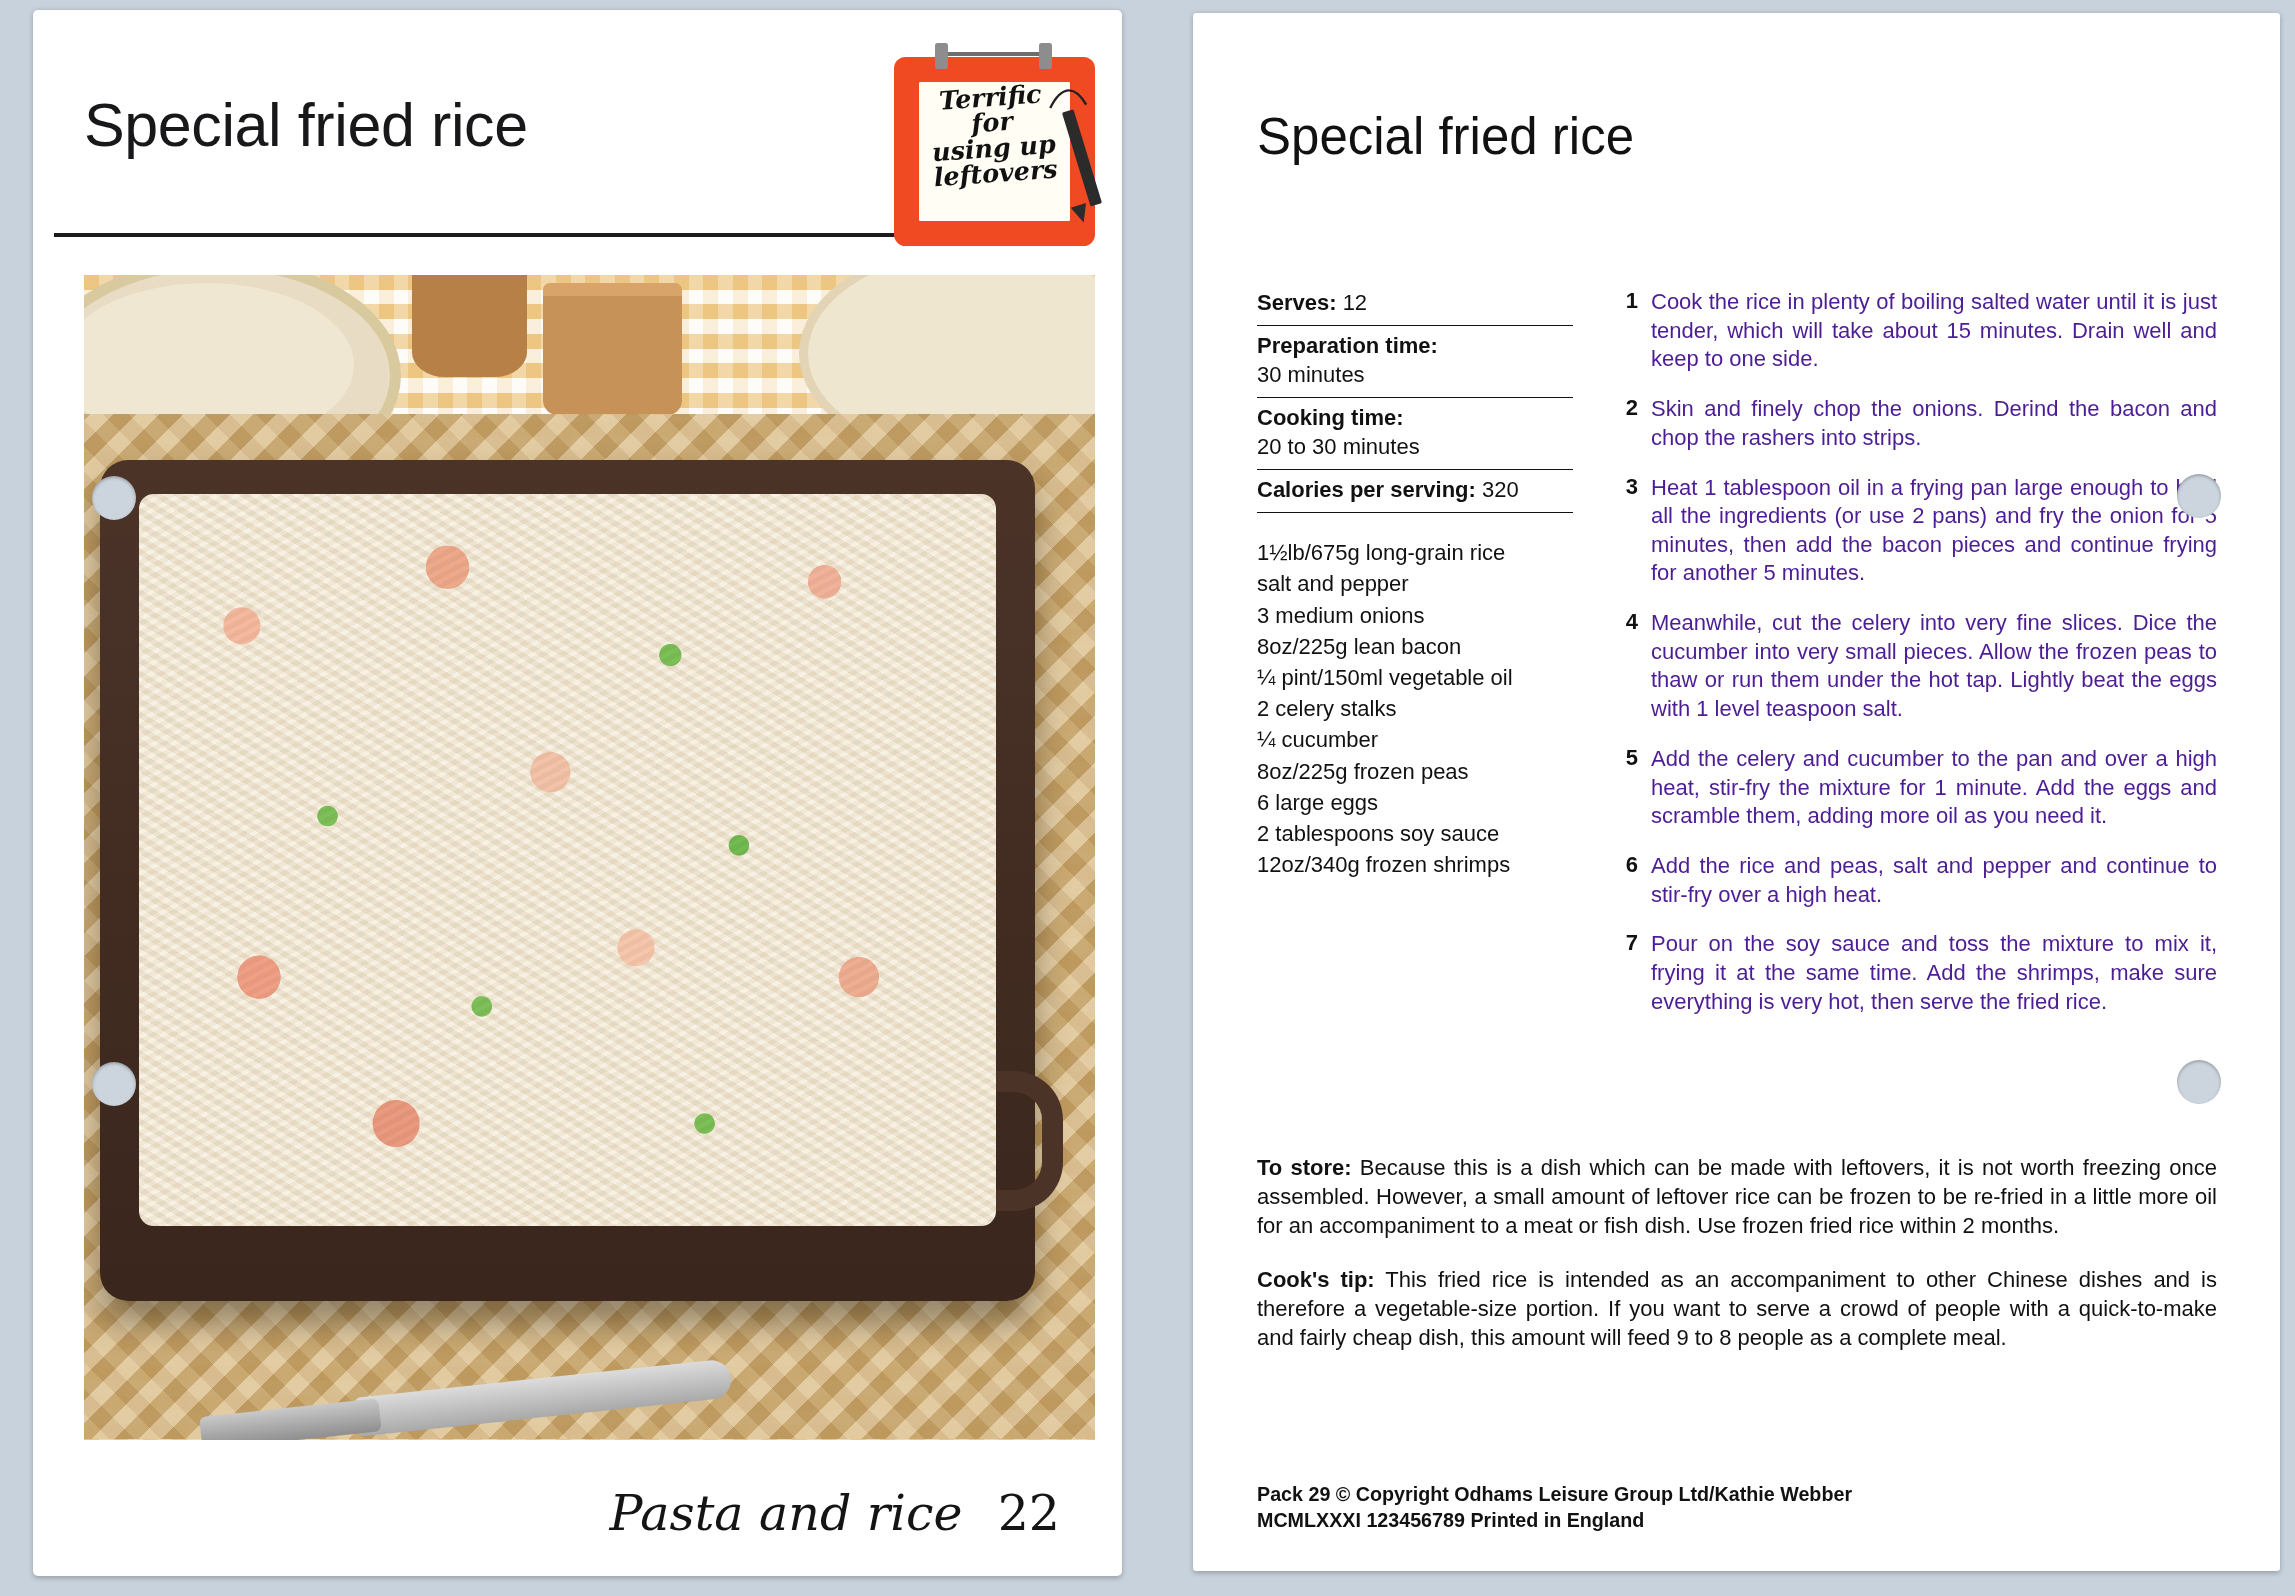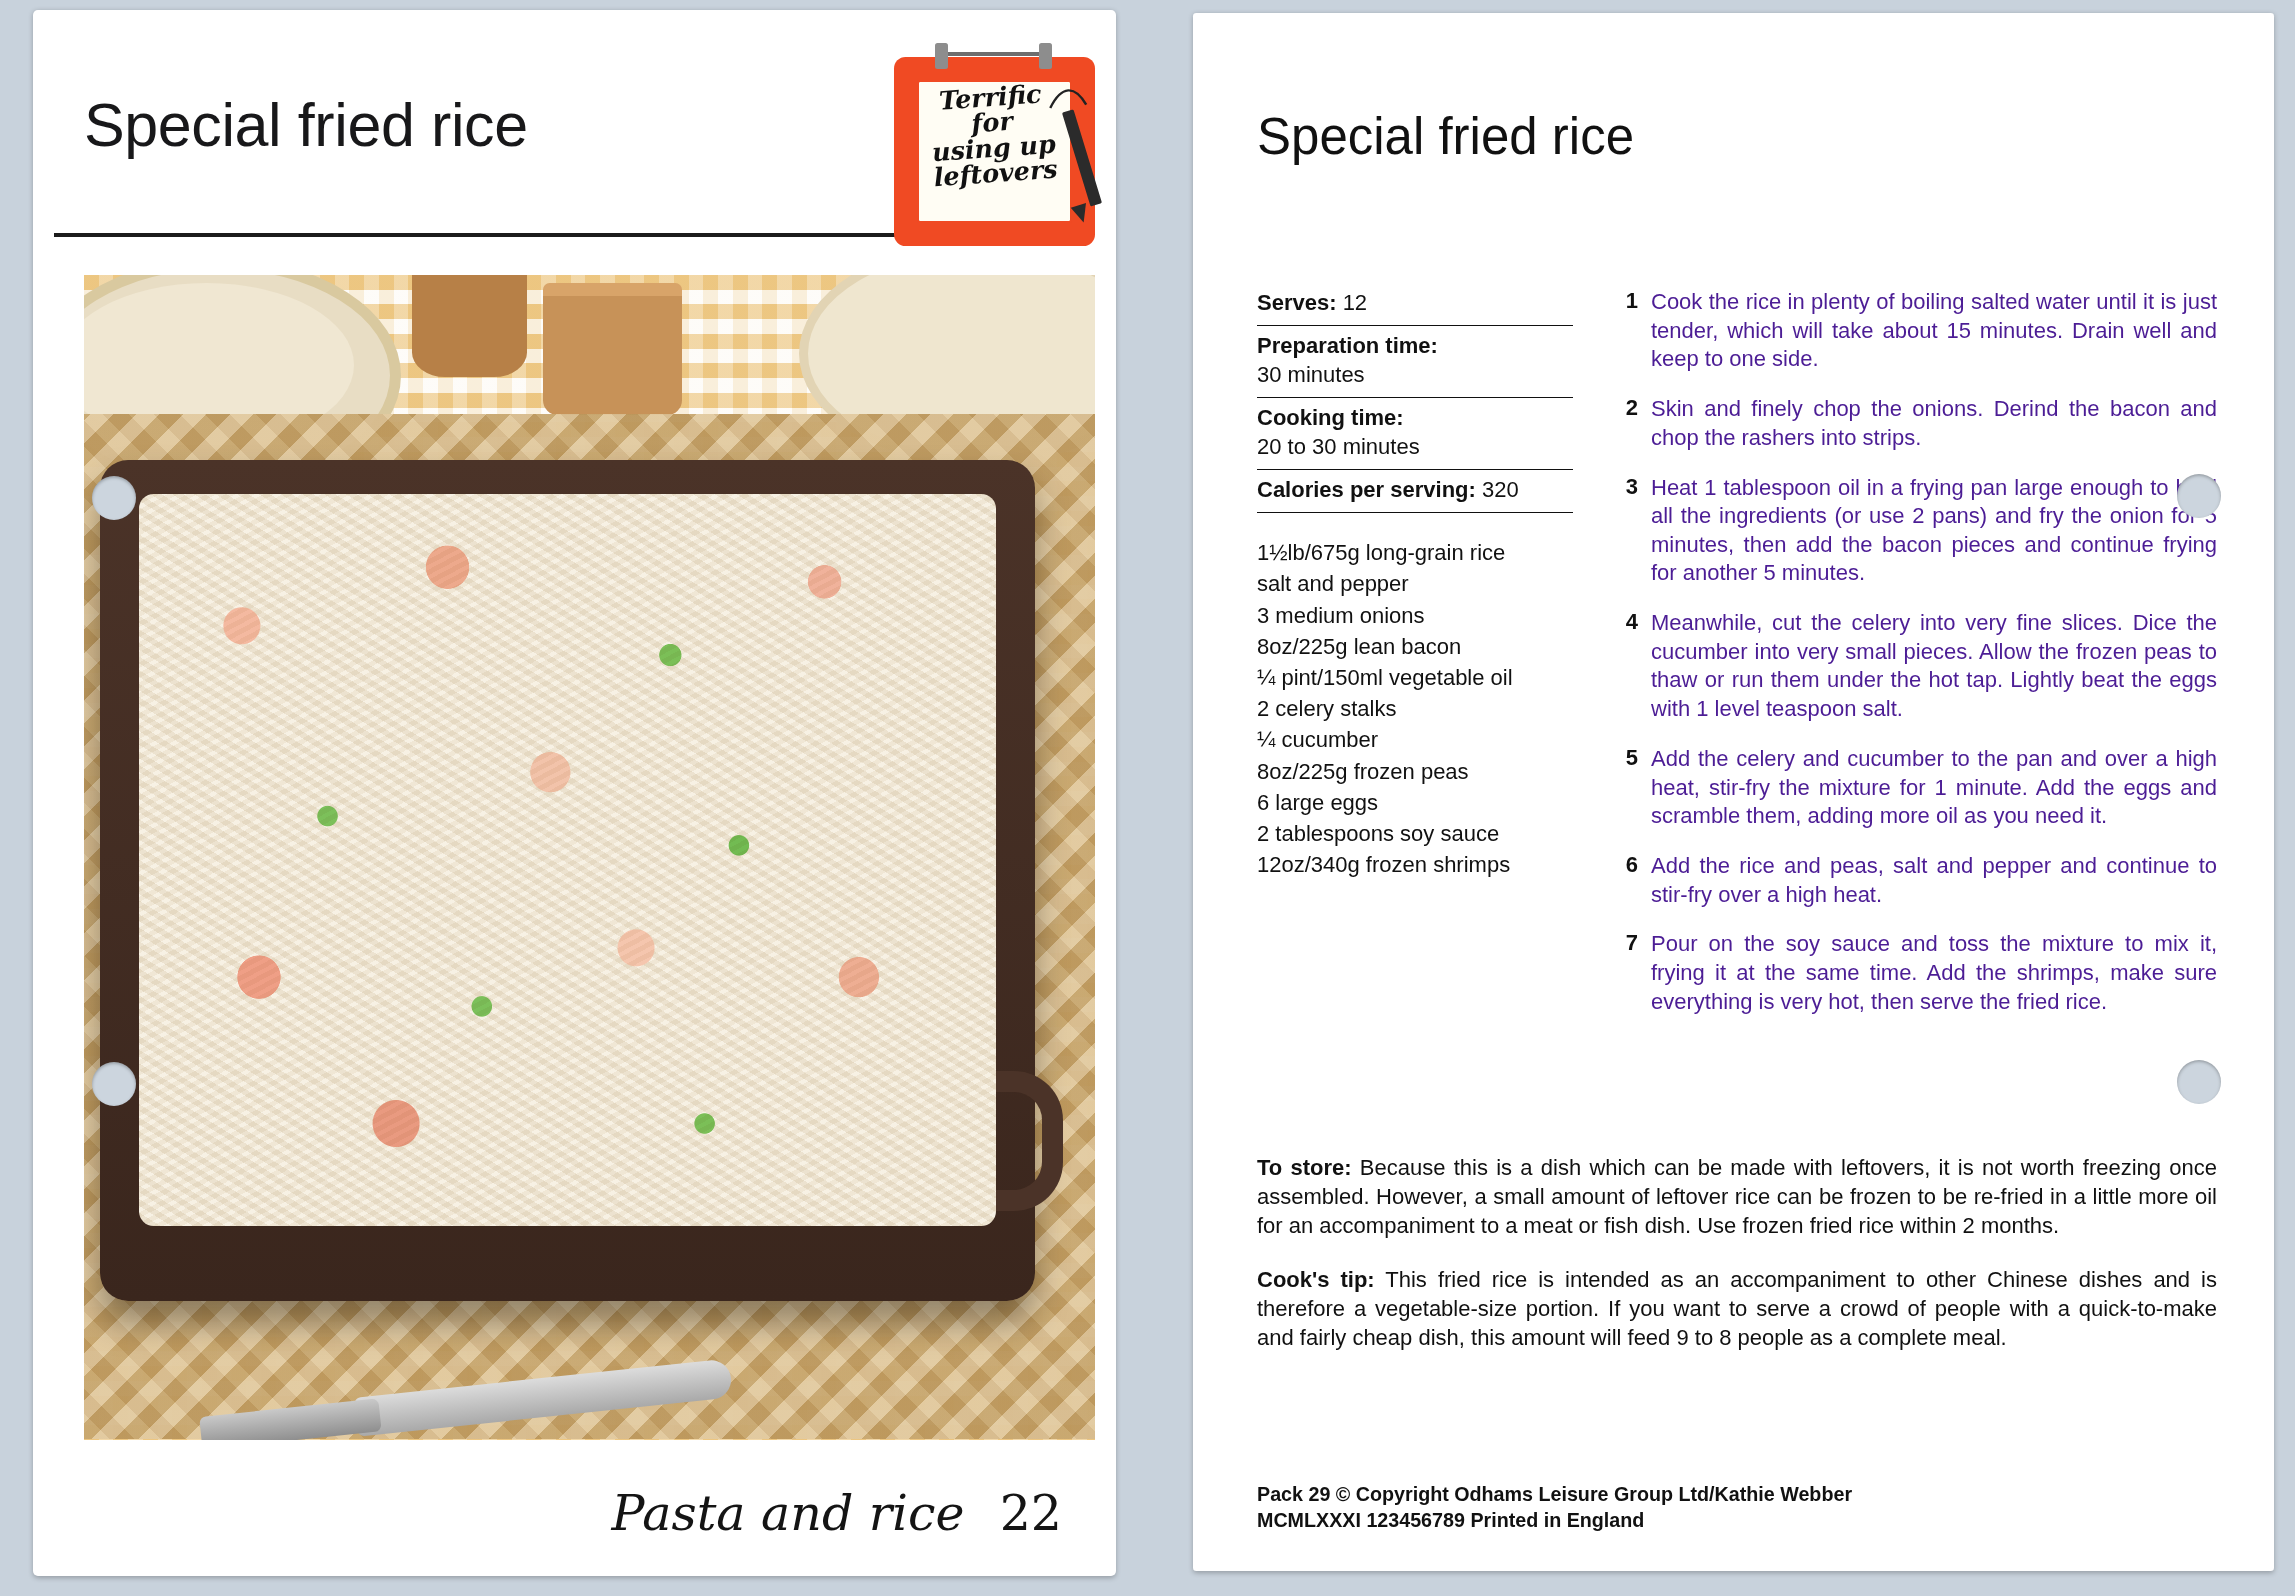--- a/index.html
+++ b/index.html
@@ -13,20 +13,21 @@
     height: 1597px;
     position: relative;
     overflow: hidden;
   }
 
   
   .card {
     position: absolute;
     background: #ffffff;
     box-shadow: 0 1.6px 4.9px rgba(0,0,0,0.25);
+    padding-left: 6px;
   }
   #card-front {
     left: 33px; top: 9.8px;
     width: 1083px; height: 1566px;
     border-radius: 4.9px;
   }
   #card-back {
     left: 1193px; top: 13px;
     width: 1081px; height: 1558px;
     border-radius: 3.3px;
@@ -260,21 +261,21 @@
   .knife-handle {
     position: absolute;
     left: -156px; top: 3.3px;
     width: 180px; height: 33px;
     background: linear-gradient(180deg,#c9c9c9,#8e8e8e);
     border-radius: 6.6px;
   }
 
   .front-footer {
     position: absolute;
-    right: 54px;
+    right: 62px;
     bottom: 34px;
     font-family: "DejaVu Serif", serif;
     font-style: italic;
     font-size: 49px;
     color: #141414;
   }
   .front-footer .page-no {
     font-style: normal;
     margin-left: 19.7px;
     font-family: "DejaVu Serif", serif;

